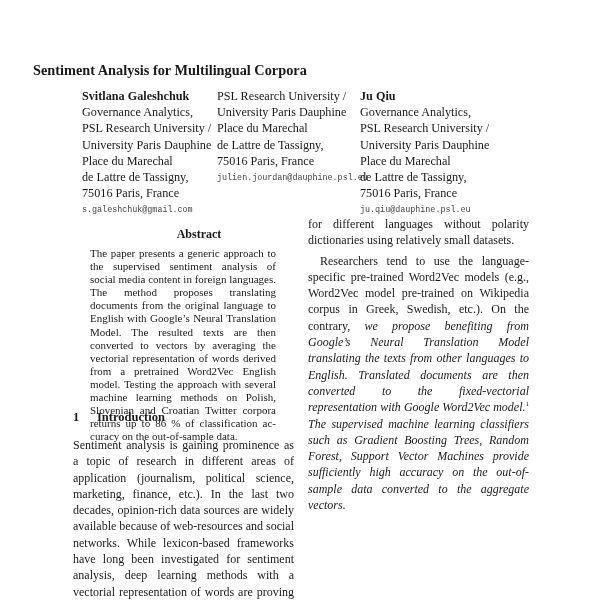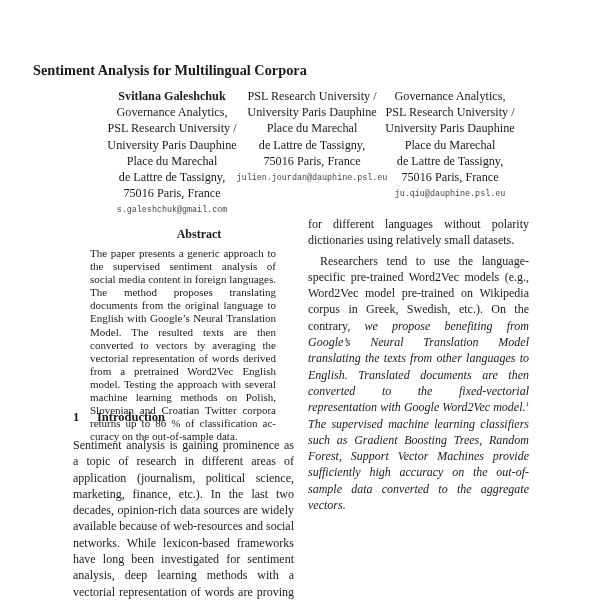--- a/index.html
+++ b/index.html
@@ -1,20 +1,20 @@
 <!DOCTYPE html>
 <html><head>
 <meta charset="utf-8">
 <style>
   html, body { margin: 0; padding: 0; background: #ffffff; }
   body { width: 600px; height: 600px; overflow: hidden; position: relative;
          font-family: "Liberation Serif", "DejaVu Serif", serif; color: #1a1a1a; }
   .title { position: absolute; top: 62px; left: 0; width: 600px; text-align: left;
            font-weight: bold; font-size: 14.3px; padding-left: 33px; }
-  .author { position: absolute; top: 88px; width: 180px; text-align: center;
+  .author { position: absolute; top: 88px; width: 180px; text-align: left;
             font-size: 12.2px; line-height: 16.2px; }
   .author .name { font-weight: bold; }
   .author .email { font-family: "Liberation Mono", "DejaVu Sans Mono", monospace;
                    font-size: 8.4px; line-height: 12px; margin-top: 3px; color: #444; }
   #author-0 { left: 82px; }
   #author-1 { left: 217px; width: 190px; }
   #author-2 { left: 360px; }
   .abstract-head { position: absolute; top: 227px; left: 106px; width: 186px; text-align: center;
                    font-weight: bold; font-size: 12px; }
   .abstract { position: absolute; top: 247px; left: 90px; width: 186px;
@@ -48,20 +48,21 @@
 <div class="author" id="author-1">
   <div>PSL Research University /</div>
   <div>University Paris Dauphine</div>
   <div>Place du Marechal</div>
   <div>de Lattre de Tassigny,</div>
   <div>75016 Paris, France</div>
   <div class="email">julien.jourdan@dauphine.psl.eu</div>
 </div>
 
 <div class="author" id="author-2">
+  <div class="name">Ju Qiu</div>
   <div>Governance Analytics,</div>
   <div>PSL Research University /</div>
   <div>University Paris Dauphine</div>
   <div>Place du Marechal</div>
   <div>de Lattre de Tassigny,</div>
   <div>75016 Paris, France</div>
   <div class="email">ju.qiu@dauphine.psl.eu</div>
 </div>
 
 <div class="abstract-head">Abstract</div>

